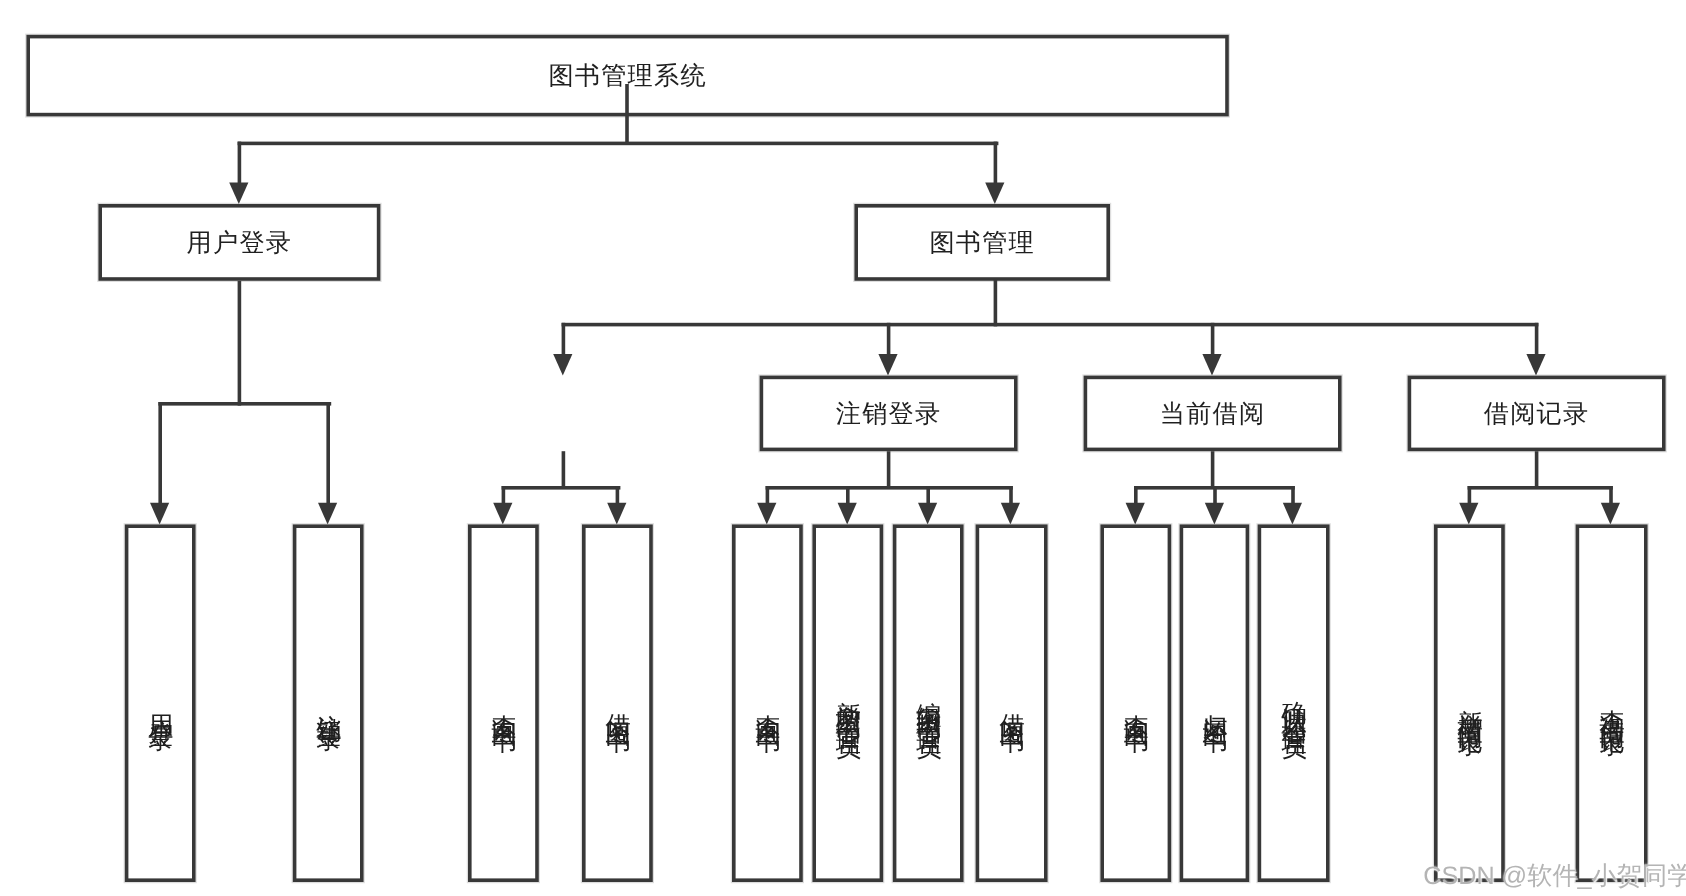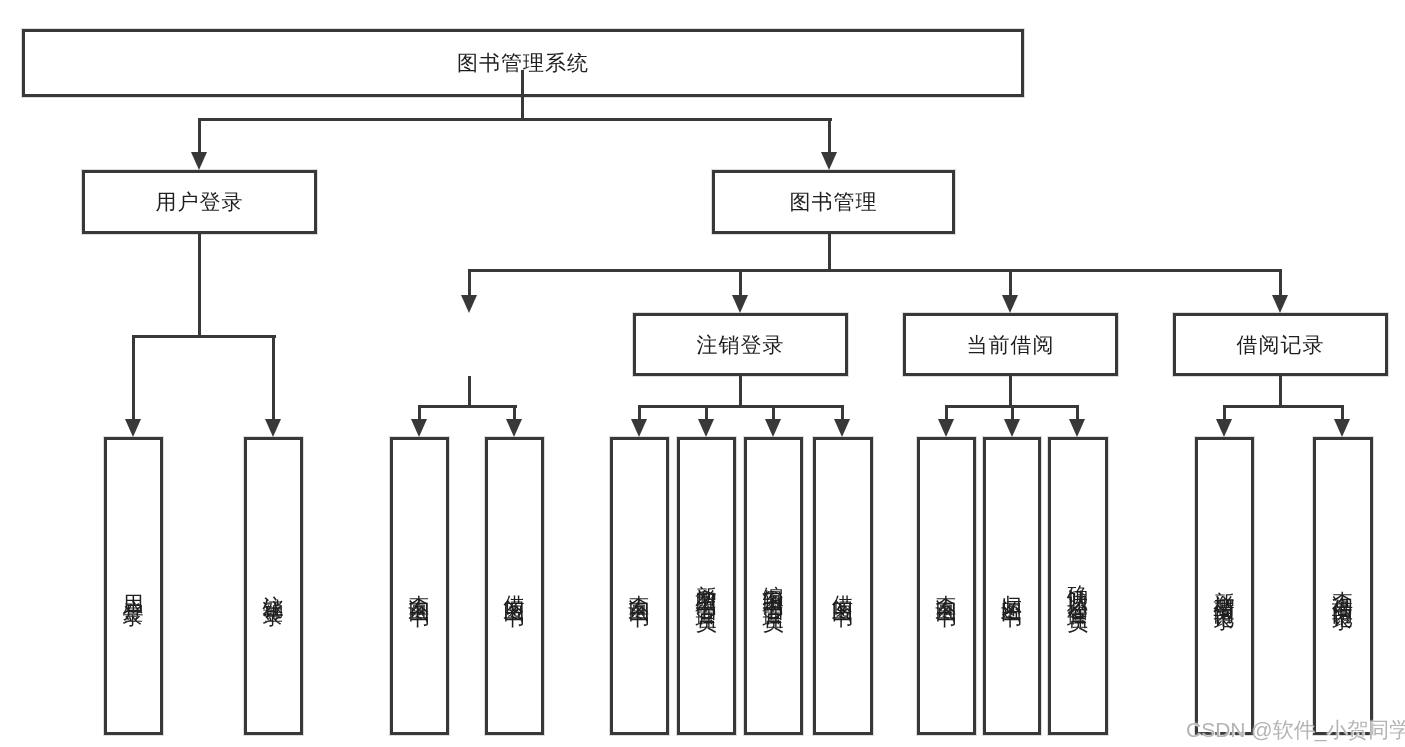--- a/index.html
+++ b/index.html
@@ -50,21 +50,21 @@
   <div class="vline" style="left:521px; top:70px; width:3px; height:50px;"></div>
   <div class="hline" style="left:198px; top:118px; width:634px; height:3px;"></div>
   <div class="vline" style="left:198px; top:118px; width:3px; height:36px;"></div>
   <div class="arrow" style="left:191px; top:152px;"></div>
   <div class="vline" style="left:828px; top:118px; width:3px; height:36px;"></div>
   <div class="arrow" style="left:821px; top:152px;"></div>
 
   <div class="box" style="left:82px; top:170px; width:235px; height:64px;">
     <span>用户登录</span>
   </div>
-  <div class="box" style="left:712px; top:170px; width:243px; height:64px;">
+  <div class="box" style="left:712px; top:170px; width:213px; height:64px;">
     <span>图书管理</span>
   </div>
 
   <div class="vline" style="left:198px; top:234px; width:3px; height:104px;"></div>
   <div class="hline" style="left:132px; top:335px; width:144px; height:3px;"></div>
   <div class="vline" style="left:132px; top:335px; width:3px; height:86px;"></div>
   <div class="arrow" style="left:125px; top:419px;"></div>
   <div class="vline" style="left:272px; top:335px; width:3px; height:86px;"></div>
   <div class="arrow" style="left:265px; top:419px;"></div>
 

